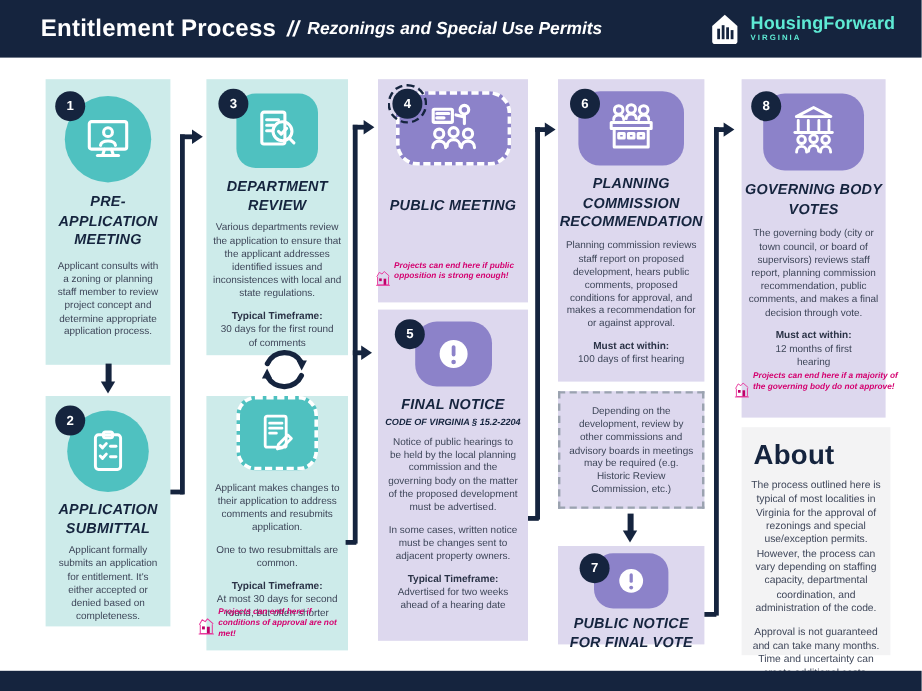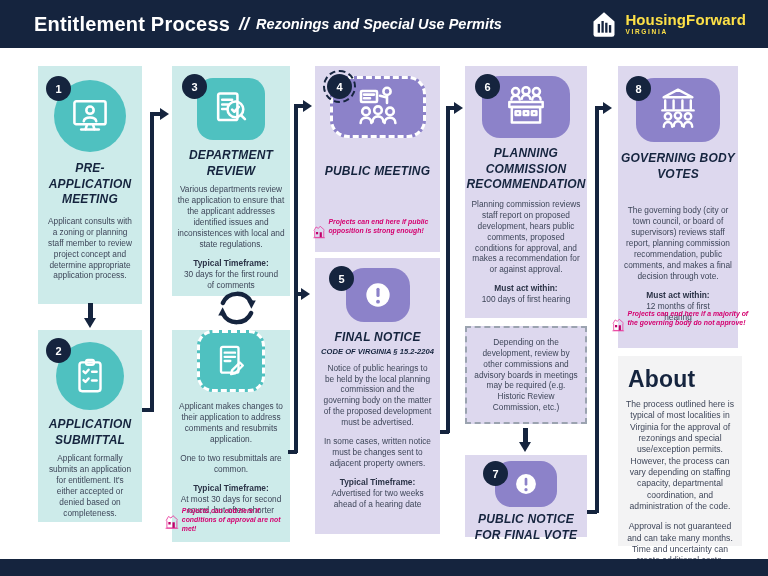--- a/index.html
+++ b/index.html
@@ -5,21 +5,21 @@
 *{margin:0;padding:0;box-sizing:border-box}
 html,body{width:768px;height:576px}
 body{font-family:"Liberation Sans",sans-serif;background:#fff;position:relative;overflow:hidden}
 .stage{position:absolute;left:0;top:0;width:768px;height:576px;background:#fff}
 
 .hdr{position:absolute;left:0;top:0;width:768px;height:48px;background:#15243E;display:flex;align-items:center;padding:0 22px 0 34px}
 .hdr-title{color:#fff;font-size:20px;font-weight:800;letter-spacing:.2px}
 .hdr-sep{color:#fff;font-size:18px;font-weight:800;font-style:italic;margin:0 7px 0 9px}
 .hdr-sub{color:#fff;font-size:14.5px;font-style:italic;font-weight:700}
 .logo{margin-left:auto;display:flex;align-items:center;gap:7px}
-.logo-text{color:#fde047;line-height:1;display:flex;flex-direction:column}
+.logo-text{color:#5eead4;line-height:1;display:flex;flex-direction:column}
 .logo-name{font-size:15px;font-weight:800;letter-spacing:.1px}
 .logo-sub{font-size:6.5px;font-weight:700;letter-spacing:1.7px;margin-top:2px}
 .ftr{position:absolute;left:0;top:559px;width:768px;height:17px;background:#15243E}
 
 .box{position:absolute;display:flex;flex-direction:column;align-items:center;text-align:center}
 .teal{background:#CDEBEA}
 .lav{background:#DDD8EE}
 .badge{position:absolute;width:25px;height:25px;border-radius:50%;background:#15243E;color:#fff;font-weight:700;font-size:11px;display:flex;align-items:center;justify-content:center;z-index:4}
 .gearring{position:absolute;width:33px;height:33px;border:2.5px dashed #15243E;border-radius:50%;z-index:3}
 .iconwrap{position:relative;flex:0 0 auto}
@@ -293,21 +293,21 @@
           <circle cx="7" cy="15.2" r="1.6"></circle>
           <path d="M4.9 20.4 c0 -3.2 4.2 -3.2 4.2 0"></path>
           <circle cx="12" cy="14.8" r="1.6"></circle>
           <path d="M9.9 20 c0 -3.2 4.2 -3.2 4.2 0"></path>
           <circle cx="17" cy="15.2" r="1.6"></circle>
           <path d="M14.9 20.4 c0 -3.2 4.2 -3.2 4.2 0"></path>
         </svg>
       </div>
     </div>
     <div class="title" style="margin-top:9px">GOVERNING BODY VOTES</div>
-    <div class="btxt" style="margin-top:23px;padding:0 5px">The governing body (city or town council, or board of supervisors) reviews staff report, planning commission recommendation, public comments, and makes a final decision through vote.</div>
+    <div class="btxt" style="margin-top:7px;padding:0 5px">The governing body (city or town council, or board of supervisors) reviews staff report, planning commission recommendation, public comments, and makes a final decision through vote.</div>
     <div class="blabel" style="margin-top:8px">Must act within:</div>
     <div class="btxt" style="padding:0 14px">12 months of first hearing</div>
   </div>
   <div class="note" style="left:611px;top:310px;width:146px">
     <svg width="27" height="30" viewBox="0 0 24 26">
       <path d="M3.2 11 L6.8 4.6 L10.6 7 L13.6 3.4 L20.8 9.8" fill="none" stroke="#E8389B" stroke-width="1.3" stroke-linejoin="round"></path>
       <path d="M4.4 11 V22 H19.6 V10.4" fill="none" stroke="#E8389B" stroke-width="1.3"></path>
       <rect x="6.6" y="13" width="3.6" height="3.8" fill="#C0006A"></rect>
       <rect x="12.8" y="13.4" width="3.6" height="8.6" fill="#C0006A"></rect>
       <path d="M2.4 22.6 H21.6" stroke="#E8389B" stroke-width="1.3"></path>

